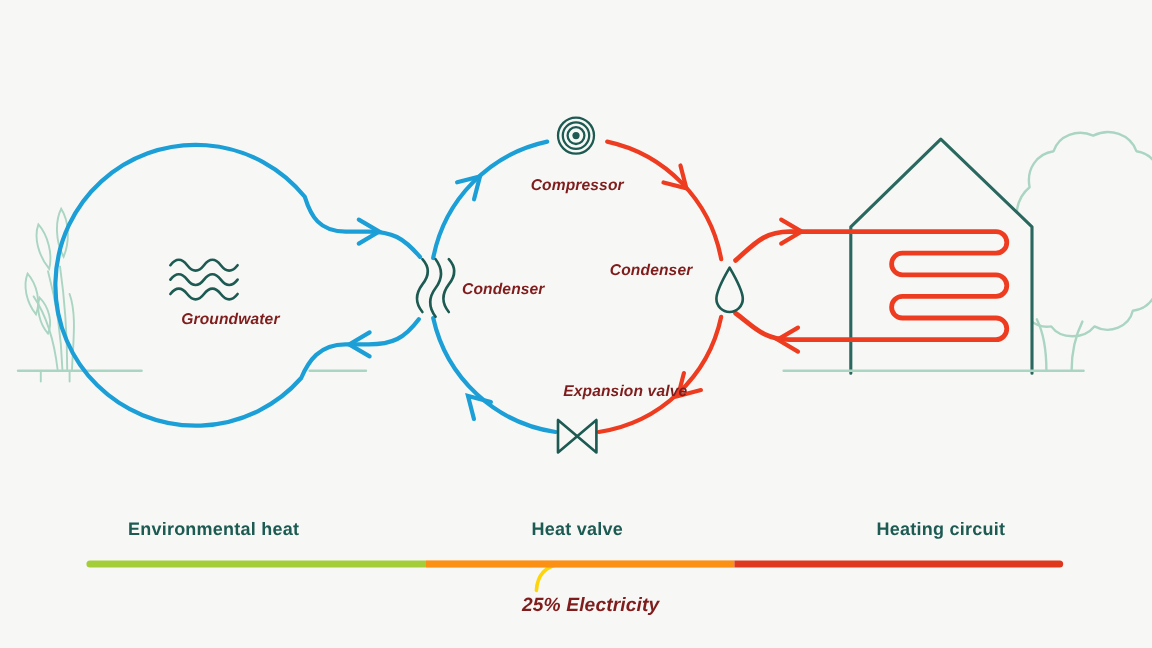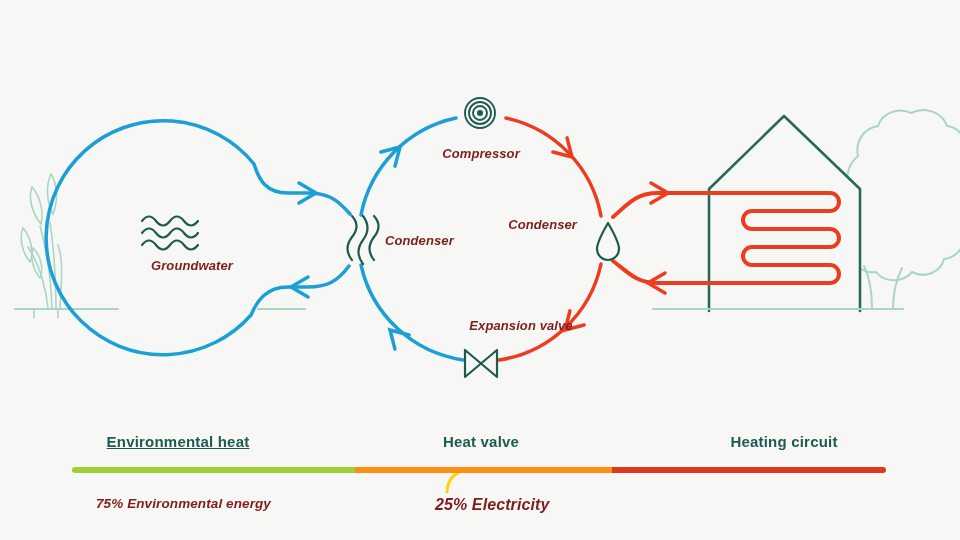--- a/index.html
+++ b/index.html
@@ -166,26 +166,25 @@
 
     <path d="M 447,492 Q 448,473 467,470" stroke="#fed50a" stroke-width="3" fill="none" stroke-linecap="round"></path>
   </svg>
 
   <div class="lbl centered" style="left:171px;top:258px;margin-left:21px;">Groundwater</div>
   <div class="lbl centered" style="left:481px;top:146px;">Compressor</div>
   <div class="lbl" style="left:385px;top:233px;">Condenser</div>
   <div class="lbl right" style="left:577px;top:217px;">Condenser</div>
   <div class="lbl centered" style="left:481px;top:318px;margin-left:40px;">Expansion valve</div>
 
-  <div class="title" style="left:178px;top:433px;text-decoration:underline;">Environmental heat</div>
+  <div class="title" style="left:178px;top:433px;">Environmental heat</div>
   <div class="title" style="left:481px;top:433px;">Heat valve</div>
   <div class="title" style="left:784px;top:433px;">Heating circuit</div>
 
   <div class="bar">
     <div class="seg seg-green"></div>
     <div class="seg seg-orange"></div>
     <div class="seg seg-red"></div>
   </div>
 
-  <div class="lbl" style="left:96px;top:496px;font-size:13.5px;">75% Environmental energy</div>
   <div class="lbl" style="left:435px;top:496px;font-size:16px;">25% Electricity</div>
 
 </div>
 
 </body></html>

